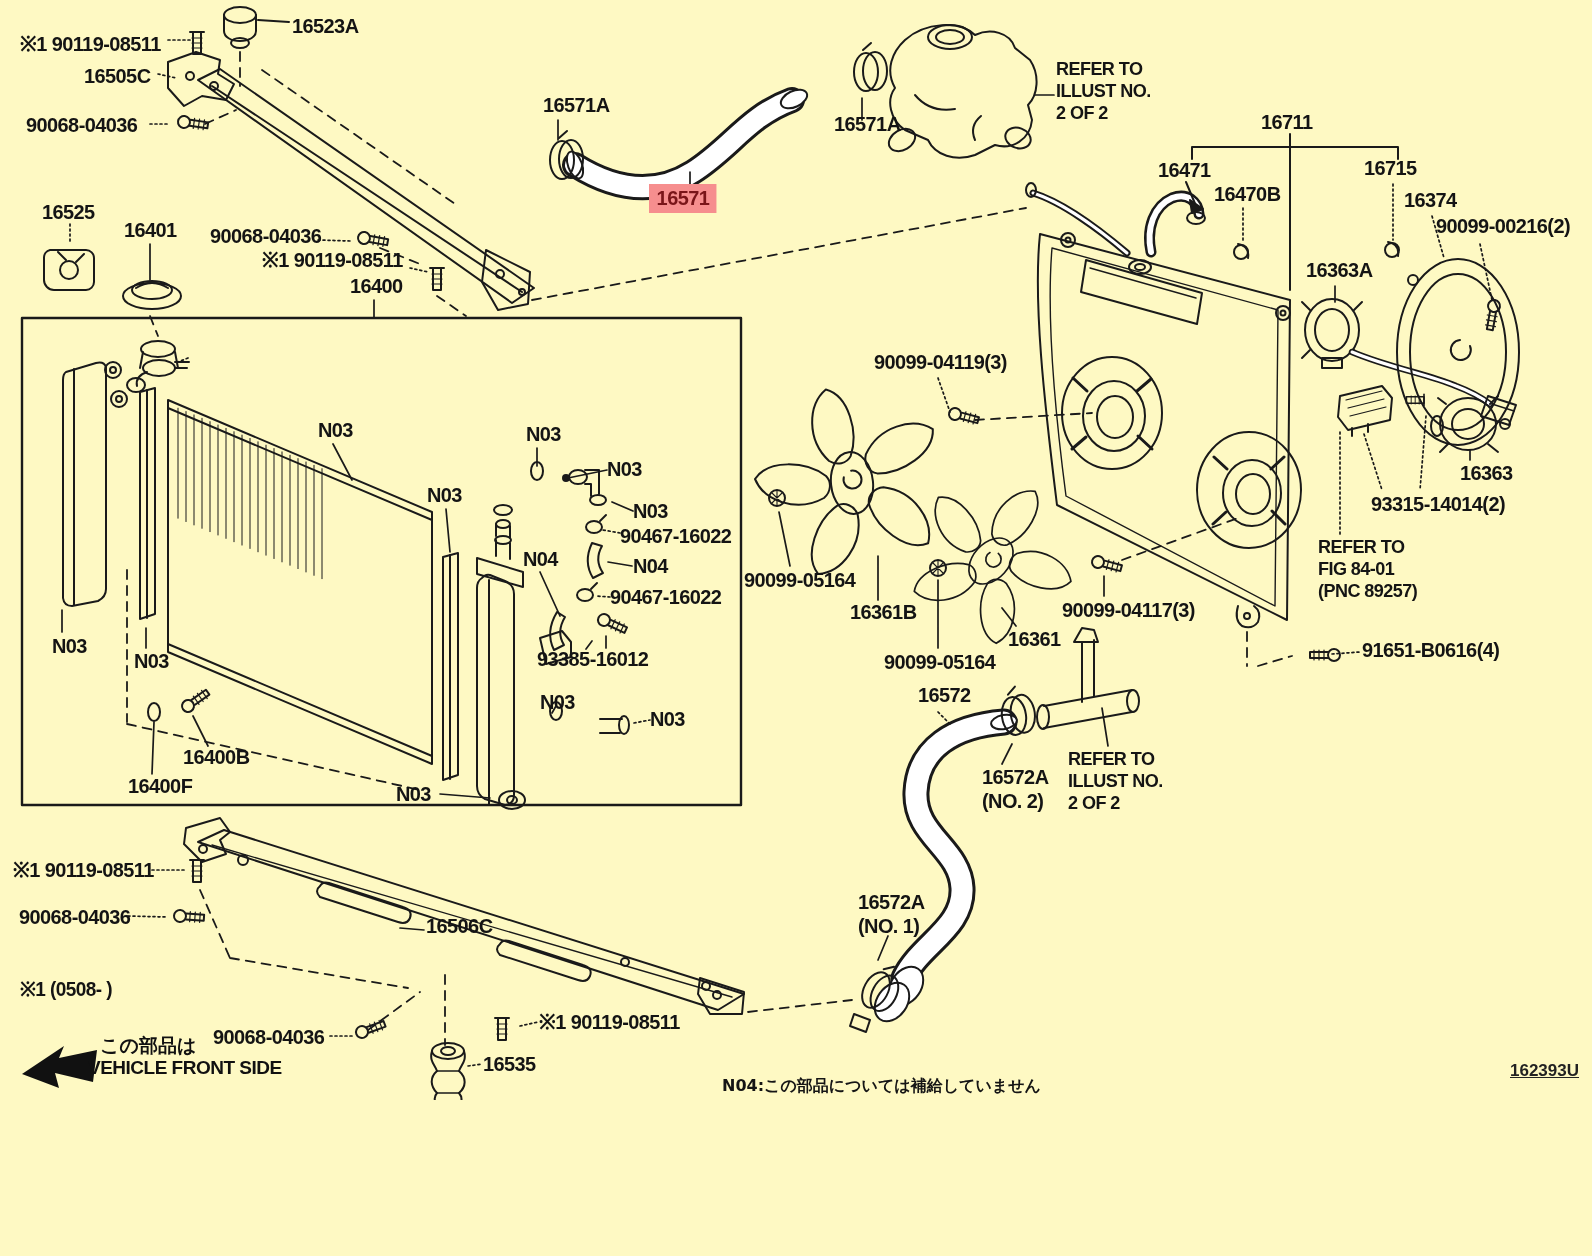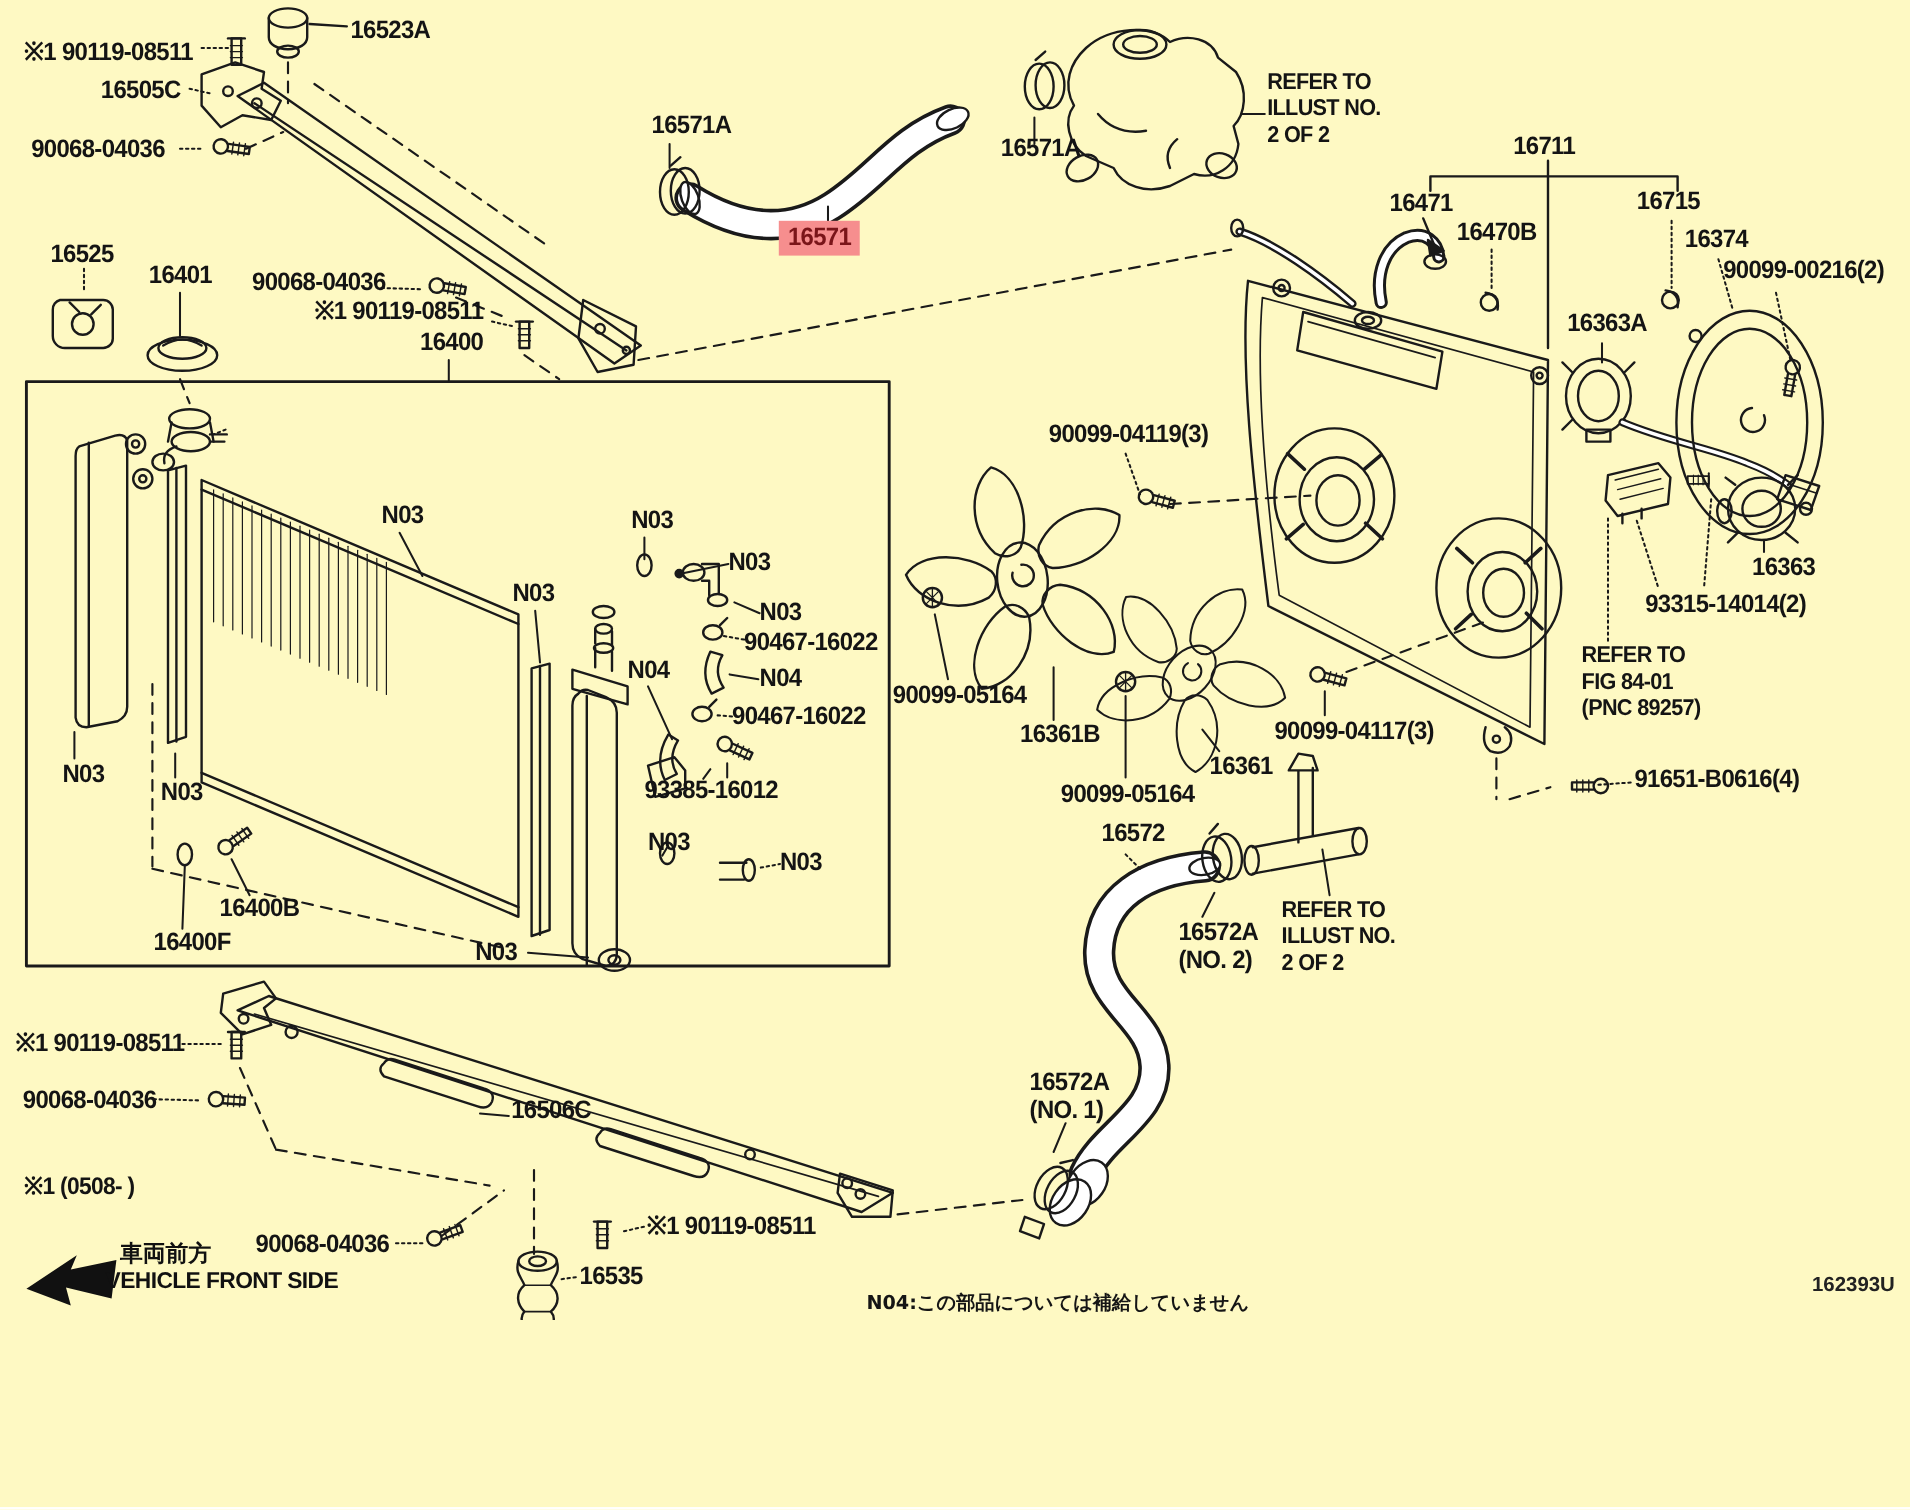--- a/index.html
+++ b/index.html
@@ -7,21 +7,21 @@
          font-family:"Liberation Sans",sans-serif;}
   #art{position:absolute;left:0;top:0;}
   .lbl{position:absolute;font:bold 21px/1.12 "Liberation Sans",sans-serif;color:#141414;
        letter-spacing:-0.6px;white-space:pre-line;transform:scaleX(.95);transform-origin:0 0;}
   .lbl.hl{background:#f68e8e;color:#7a1519;padding:2px 8px 3px 8px;}
   .lbl.ref{font-size:19px;line-height:1.16;}
   .lbl.note{font-size:20px;}
   .jnote{position:absolute;font:bold 16px/1.2 "DejaVu Sans","Liberation Sans",sans-serif;color:#151515;}
   .front-jp{position:absolute;font:bold 19px/1.1 "DejaVu Sans","Liberation Sans",sans-serif;color:#111;}
   .front-en{position:absolute;font:bold 19px/1.1 "Liberation Sans",sans-serif;color:#111;letter-spacing:-0.5px;}
-  .diagcode{position:absolute;font:bold 17px/1 "Liberation Sans",sans-serif;color:#222;}
+  .diagcode{position:absolute;font:bold 17px/1 "Liberation Sans",sans-serif;color:#222;text-decoration:underline;}
   .footer{position:absolute;left:0;top:1100px;width:1592px;height:158px;background:#646464;
           display:flex;align-items:center;justify-content:center;gap:78px;}
   .footer span{font:400 64px/1 "DejaVu Sans","Liberation Sans",sans-serif;color:#fff;
                transform:scaleX(.72);letter-spacing:0;}
   svg *{vector-effect:none;}
 </style>
 </head>
 <body>
 
 <div id="stage">
@@ -423,18 +423,18 @@
       <div class="lbl" style="left: 19px; top: 905px;">90068-04036</div>
       <div class="lbl" style="left: 426px; top: 914px;">16506C</div>
       <div class="lbl note" style="left: 20px; top: 978px;">※1 (0508-    )</div>
       <div class="lbl" style="left: 213px; top: 1025px;">90068-04036</div>
       <div class="lbl" style="left: 539px; top: 1010px;">※1 90119-08511</div>
       <div class="lbl" style="left: 483px; top: 1052px;">16535</div>
     </div>
 
   <div class="jnote" style="left:722px;top:1056px;margin-top:20px;">N04:この部品については補給していません</div>
 
-  <div class="front-jp" style="left:100px;top:1035px;">車両前方</div>
+  <div class="front-jp" style="left:100px;top:1035px;">この部品は</div>
   <div class="front-en" style="left:88px;top:1058px;">VEHICLE FRONT SIDE</div>
 
   <div class="diagcode" style="left:1510px;top:1062px;">162393U</div>
 
 </div>
 
 </body></html>

